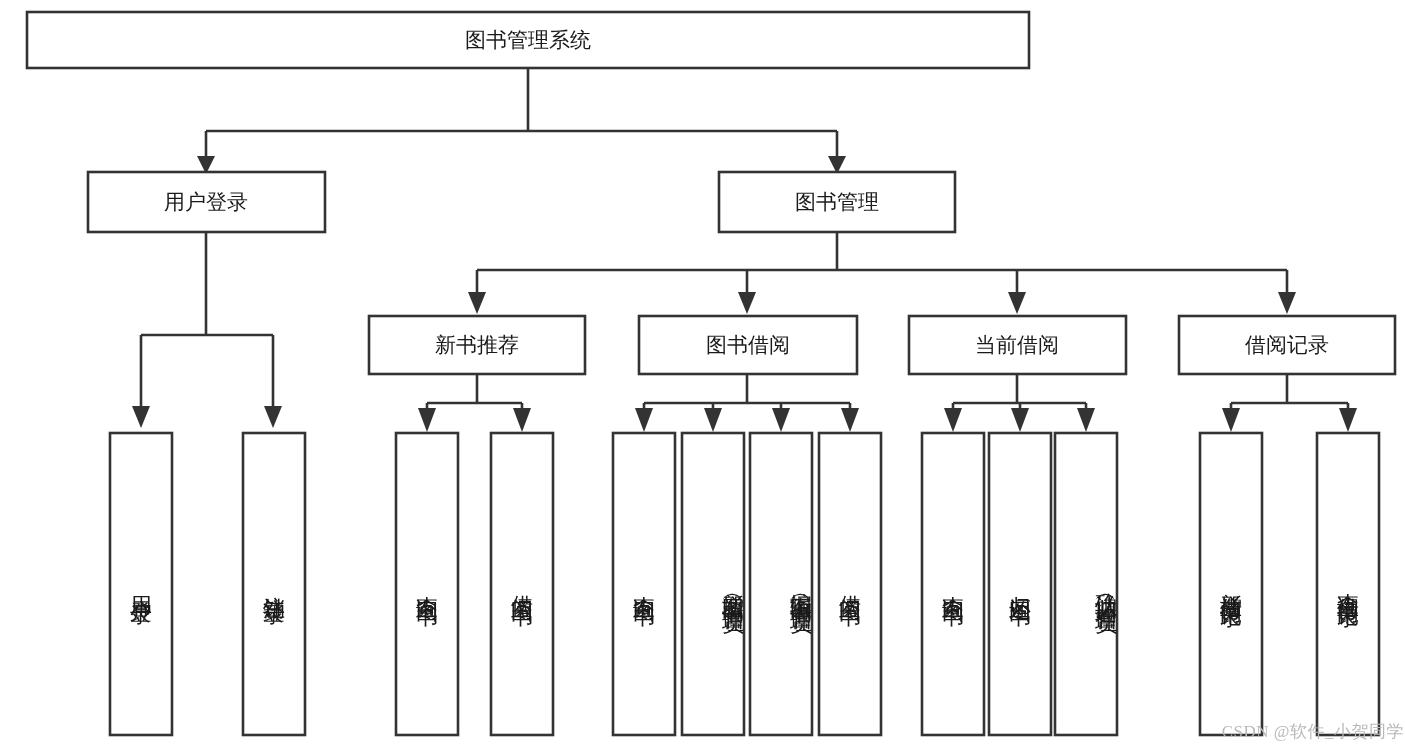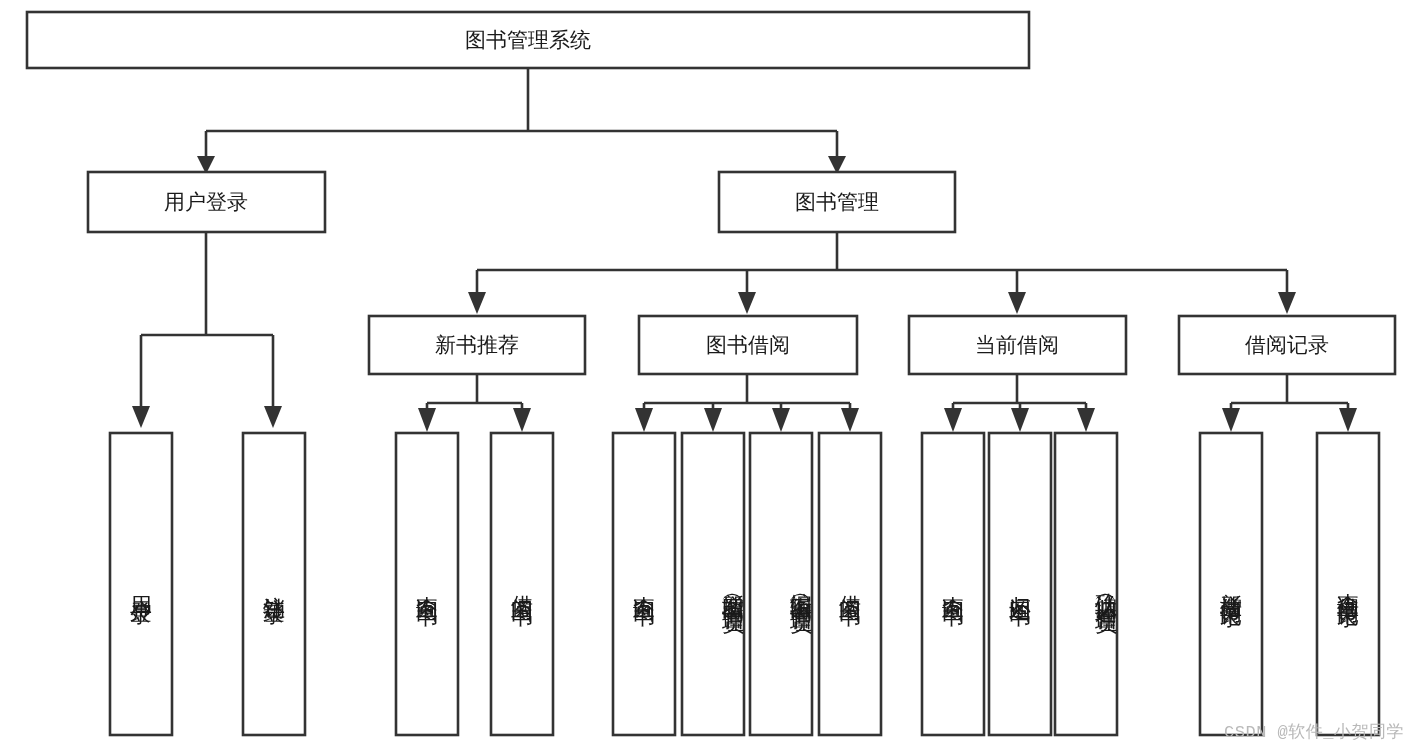--- a/index.html
+++ b/index.html
@@ -61,21 +61,21 @@
     display: flex;
     align-items: center;
     justify-content: center;
     white-space: nowrap;
     pointer-events: none;
   }
   .watermark {
     position: absolute;
     right: 8px;
     bottom: 4px;
-    font-family: Liberation Mono, monospace;
+    font-family: Liberation Serif, serif;
     font-size: 17px;
     color: #b9b9b9;
     letter-spacing: 0.5px;
     user-select: none;
   }
 </style>
 </head>
 <body>
 
 <div id="diagram-root">

